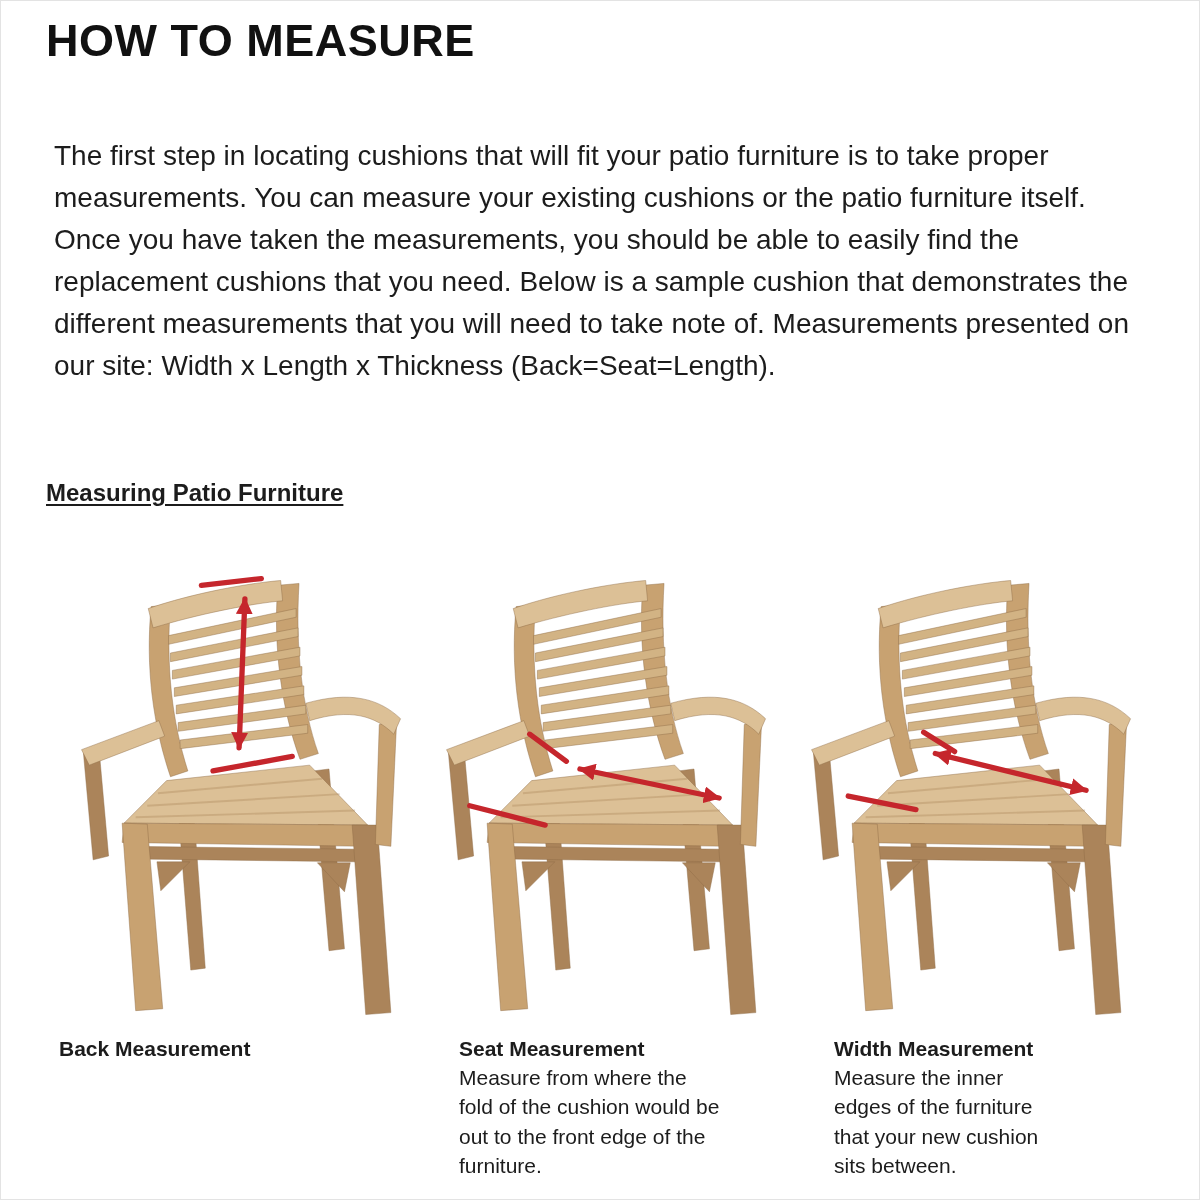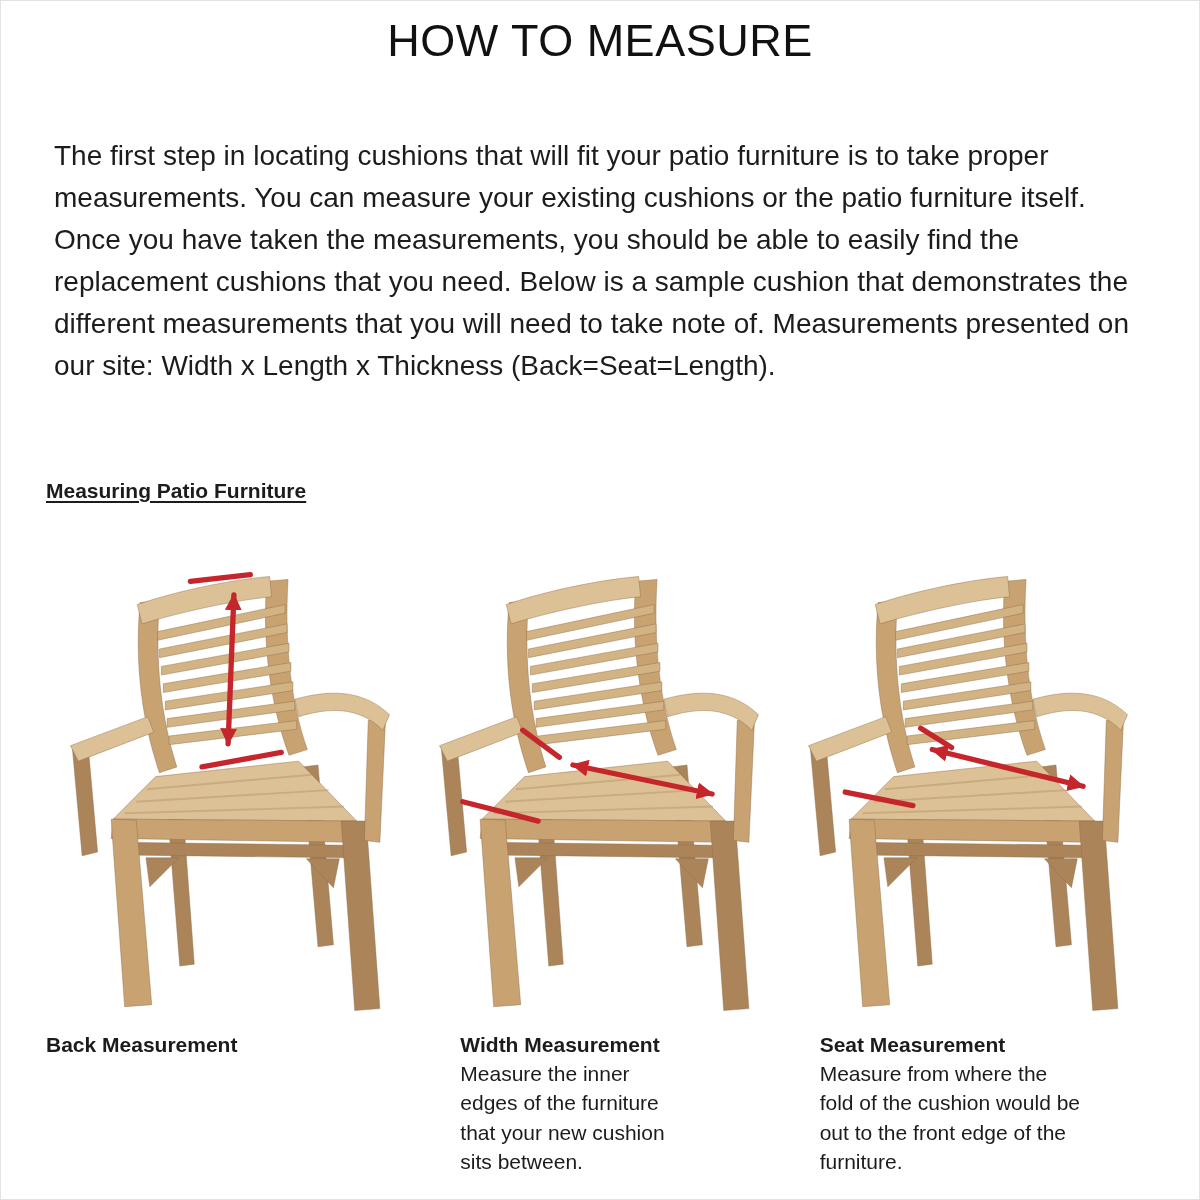--- a/index.html
+++ b/index.html
@@ -8,48 +8,48 @@
     background: #ffffff;
     color: var(--text, #1c1c1c);
     font-family: "Liberation Sans", sans-serif;
     box-sizing: border-box;
     border: 1px solid #e3e3e3;
   }
   .page { padding: 0 45px; }
 
   h1.doc-title {
     margin: 14px 0 0 0;
-    text-align: center;
     font-size: 45px;
-    font-weight: 400;
+    font-weight: 700;
     letter-spacing: 0.5px;
     color: #111;
   }
   p.intro {
     margin: 68px 0 0 8px;
     font-size: 28px;
     line-height: 1.5;
   }
   h2.section-heading {
     margin: 92px 0 0 0;
-    font-size: 21px;
+    font-size: 24px;
     font-weight: 700;
     text-decoration: underline;
     text-underline-offset: 3px;
   }
   p.section-body {
     margin: 6px 0 0 0;
     font-size: 21px;
     line-height: 1.5;
     max-width: 1115px;
   }
 
   .figures-row, .captions-row {
     display: grid;
     grid-template-columns: 1fr 1fr 1fr;
+    margin-left: 13px;
   }
   .figures-row { margin-top: 58px; }
   .figure { display: flex; justify-content: center; }
   .figure svg { width: 348px; height: 466px; }
 
   .captions-row { margin-top: 6px; }
   .caption h3 {
     margin: 0;
     font-size: 21px;
     font-weight: 700;
@@ -163,25 +163,25 @@
     </div>
 
   </div>
 
   <div class="captions-row">
 
     <div class="caption col1">
       <h3>Back Measurement</h3>
     </div>
 
+    <div class="caption col2">
+      <h3>Seat Measurement</h3>
+      <p>Measure from where the fold of the cushion would be out to the front edge of the furniture.</p>
+    </div>
+
     <div class="caption col3">
       <h3>Width Measurement</h3>
       <p>Measure the inner edges of the furniture that your new cushion sits between.</p>
-    </div>
-
-    <div class="caption col2">
-      <h3>Seat Measurement</h3>
-      <p>Measure from where the fold of the cushion would be out to the front edge of the furniture.</p>
     </div>
 
   </div>
 
 </main>
 
 </body></html>

